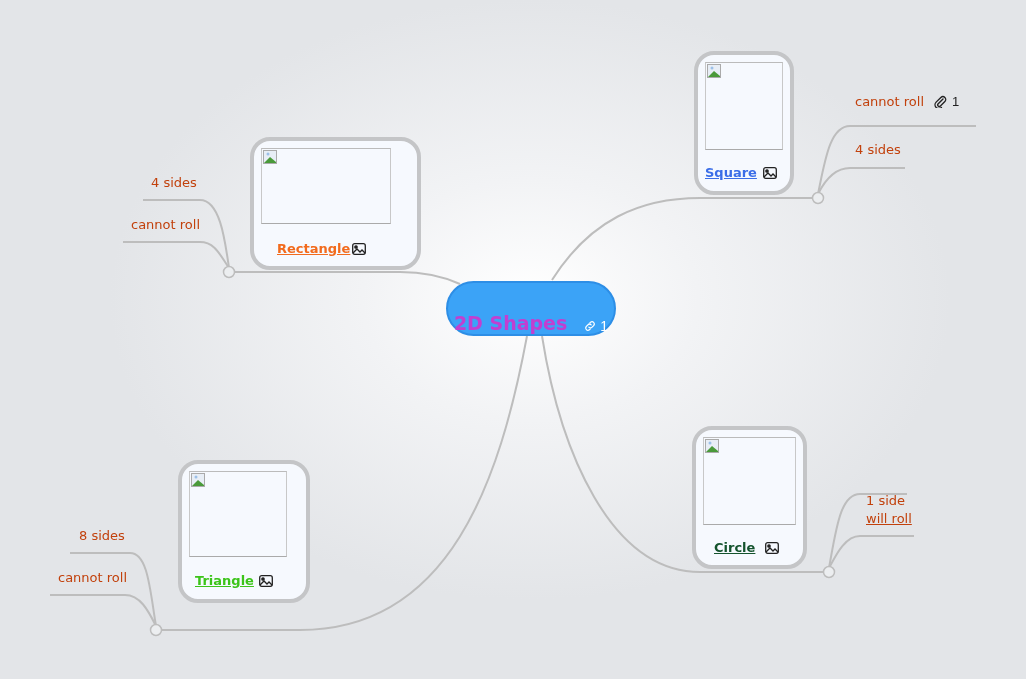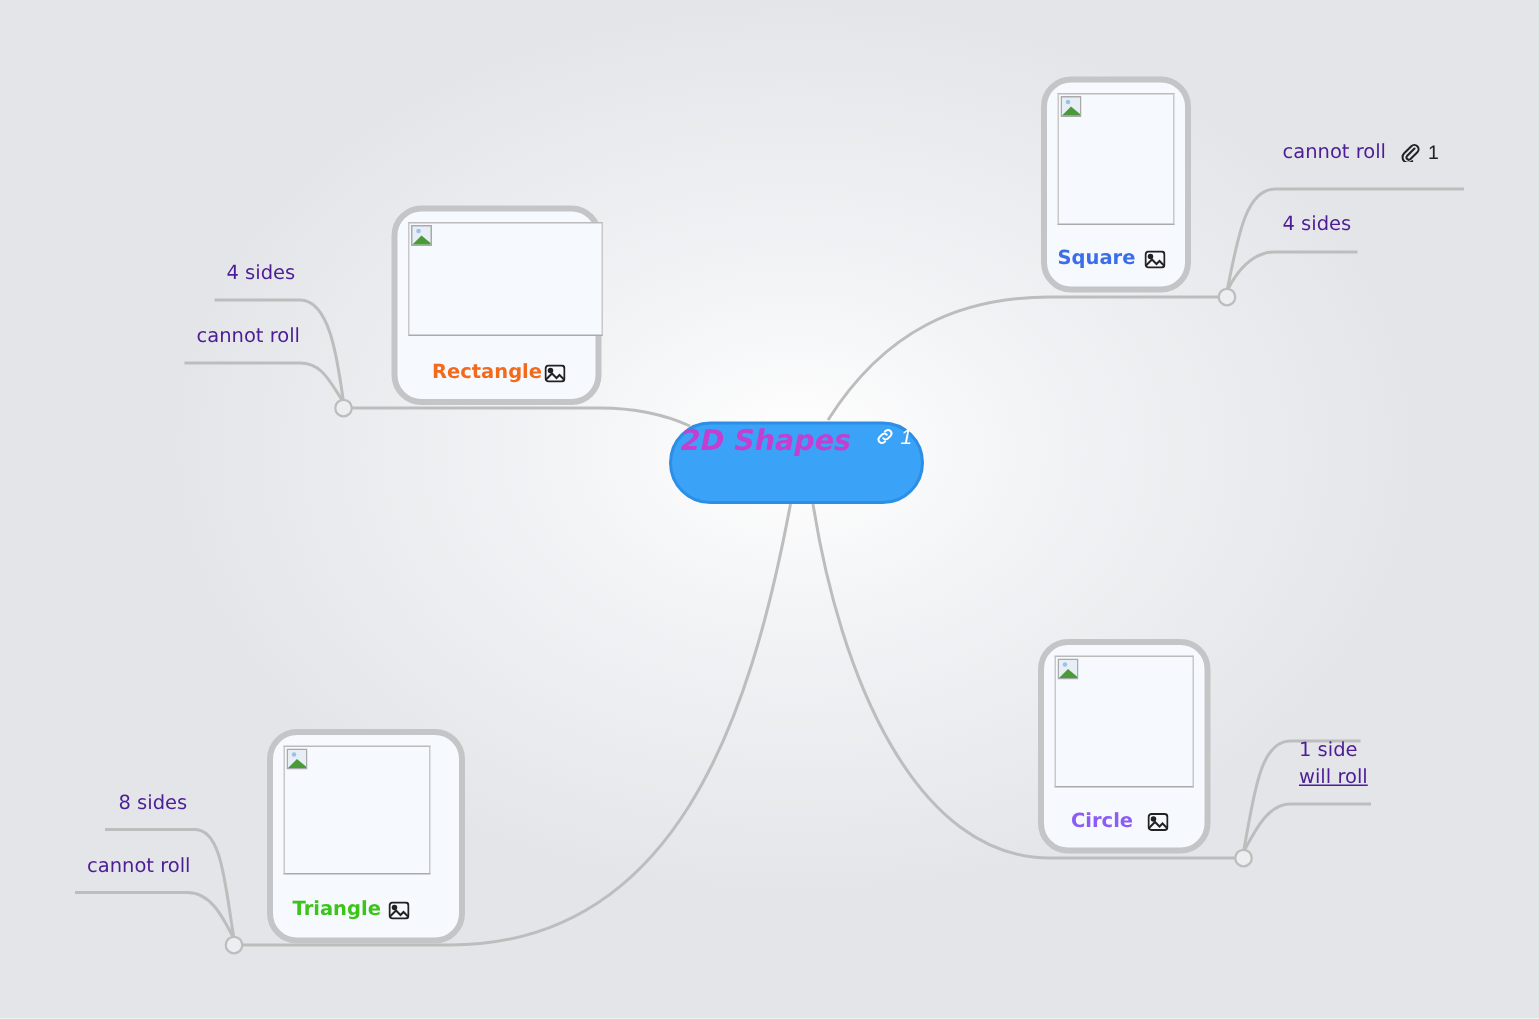--- a/index.html
+++ b/index.html
@@ -5,34 +5,34 @@
   html, body { margin:0; padding:0; }
   body {
     width:1026px; height:679px; overflow:hidden; position:relative;
     background: radial-gradient(ellipse 420px 300px at 530px 300px, #ffffff 0%, #f2f3f5 40%, #e3e5e8 100%);
     font-family: "Liberation Sans", sans-serif;
   }
   svg.links { position:absolute; left:0; top:0; }
   .root {
     position:absolute; left:446px; top:281px; width:170px; height:55px;
     background:#3ba3f7; border:2px solid #2d8ee6; border-radius:30px; box-sizing:border-box;
-    display:flex; align-items:flex-start; justify-content:center; gap:16px;font-style:italic;
+    display:flex; align-items:flex-end; justify-content:center; gap:16px;
   }
   .root .title { color:#c23fd0; font-weight:bold; font-size:19px; font-family:"DejaVu Sans", sans-serif; }
   .root .link { color:#fff; font-size:14px; display:flex; align-items:center; gap:3px; }
   .card {
     position:absolute; background:#f6f9fe; border:4px solid #c4c5c7; border-radius:20px; box-sizing:border-box;
   }
   .card .img {
     position:absolute; border:1px solid #c8c8c8; border-top-color:#bbb; border-bottom-color:#aaa; background:#f6f9fe;
   }
   .card .img .broken { position:absolute; left:1px; top:1px; width:14px; height:14px; }
-  .card .label { position:absolute; font-weight:bold; font-size:13px; font-family:"DejaVu Sans", sans-serif; }
+  .card .label { position:absolute; font-weight:bold; font-size:13px; font-family:"DejaVu Sans", sans-serif;text-decoration:underline; }
   .card .pic { position:absolute; width:14px; height:12px; }
-  .leaf { position:absolute; font-size:13px; color:#4c1d95; font-family:"DejaVu Sans", sans-serif; white-space:nowrap; }
+  .leaf { position:absolute; font-size:13px; color:#c2410c; font-family:"DejaVu Sans", sans-serif; white-space:nowrap; }
   .attach { position:absolute; display:flex; align-items:center; gap:4px; font-size:13px; color:#222; }
 </style>
 </head>
 <body>
 
 <svg class="links" width="1026" height="679">
   <g fill="none" stroke="#bdbdbd" stroke-width="2">
 
     <path d="M460 284 C440 275, 420 272, 400 272 L229 272"></path>
 
@@ -66,21 +66,21 @@
   <span class="title">2D Shapes</span>
   <span class="link">
     <svg width="14" height="14" viewBox="0 0 24 24" fill="none" stroke="#fff" stroke-width="2.2" stroke-linecap="round">
       <path d="M10 14a4 4 0 0 0 5.6 0l3-3a4 4 0 0 0-5.6-5.6l-1.2 1.2"></path>
       <path d="M14 10a4 4 0 0 0-5.6 0l-3 3a4 4 0 0 0 5.6 5.6l1.2-1.2"></path>
     </svg>
     <span>1</span>
   </span>
 </div>
 
-<div class="card" style="left:261px;top:137px;width:140px;height:133px;">
+<div class="card" style="left:250px;top:137px;width:171px;height:133px;">
   <div class="img" style="left:7px;top:7px;width:128px;height:74px;">
     <svg class="broken" viewBox="0 0 14 14">
         <rect x="0.5" y="0.5" width="13" height="13" fill="#e8eef6" stroke="#aaa"></rect>
         <path d="M1 13 L7 7 L13 12 L13 13Z" fill="#4a9a3a"></path>
         <circle cx="5" cy="4" r="1.5" fill="#9cc0e8"></circle>
       </svg>
   </div>
   <span class="label" style="left:23px;top:100px;color:#f26b1d;">Rectangle</span>
   <svg class="pic" style="left:98px;top:102px;" viewBox="0 0 14 12" fill="none" stroke="#222" stroke-width="1.3">
       <rect x="0.7" y="0.7" width="12.6" height="10.6" rx="2"></rect>
@@ -116,31 +116,31 @@
 <span class="leaf" style="left:855px;top:142px;">4 sides</span>
 
 <div class="card" style="left:692px;top:426px;width:115px;height:143px;">
   <div class="img" style="left:7px;top:7px;width:91px;height:86px;">
     <svg class="broken" viewBox="0 0 14 14">
         <rect x="0.5" y="0.5" width="13" height="13" fill="#e8eef6" stroke="#aaa"></rect>
         <path d="M1 13 L7 7 L13 12 L13 13Z" fill="#4a9a3a"></path>
         <circle cx="5" cy="4" r="1.5" fill="#9cc0e8"></circle>
       </svg>
   </div>
-  <span class="label" style="left:18px;top:110px;color:#8b5cf6;">Circle</span>
+  <span class="label" style="left:18px;top:110px;color:#14532d;">Circle</span>
   <svg class="pic" style="left:69px;top:112px;" viewBox="0 0 14 12" fill="none" stroke="#222" stroke-width="1.3">
       <rect x="0.7" y="0.7" width="12.6" height="10.6" rx="2"></rect>
       <circle cx="4" cy="4" r="1.2" fill="#222"></circle>
       <path d="M1 10 L5 6 L8 9 L10 7 L13 10"></path>
     </svg>
 </div>
 <span class="leaf" style="left:866px;top:469px;margin-top:24px;">1 side</span>
 <span class="leaf" style="left:866px;top:511px;text-decoration:underline;">will roll</span>
 
-<div class="card" style="left:178px;top:486px;width:132px;height:143px;">
+<div class="card" style="left:178px;top:460px;width:132px;height:143px;">
   <div class="img" style="left:7px;top:7px;width:96px;height:84px;">
     <svg class="broken" viewBox="0 0 14 14">
         <rect x="0.5" y="0.5" width="13" height="13" fill="#e8eef6" stroke="#aaa"></rect>
         <path d="M1 13 L7 7 L13 12 L13 13Z" fill="#4a9a3a"></path>
         <circle cx="5" cy="4" r="1.5" fill="#9cc0e8"></circle>
       </svg>
   </div>
   <span class="label" style="left:13px;top:109px;color:#3cc41a;">Triangle</span>
   <svg class="pic" style="left:77px;top:111px;" viewBox="0 0 14 12" fill="none" stroke="#222" stroke-width="1.3">
       <rect x="0.7" y="0.7" width="12.6" height="10.6" rx="2"></rect>

